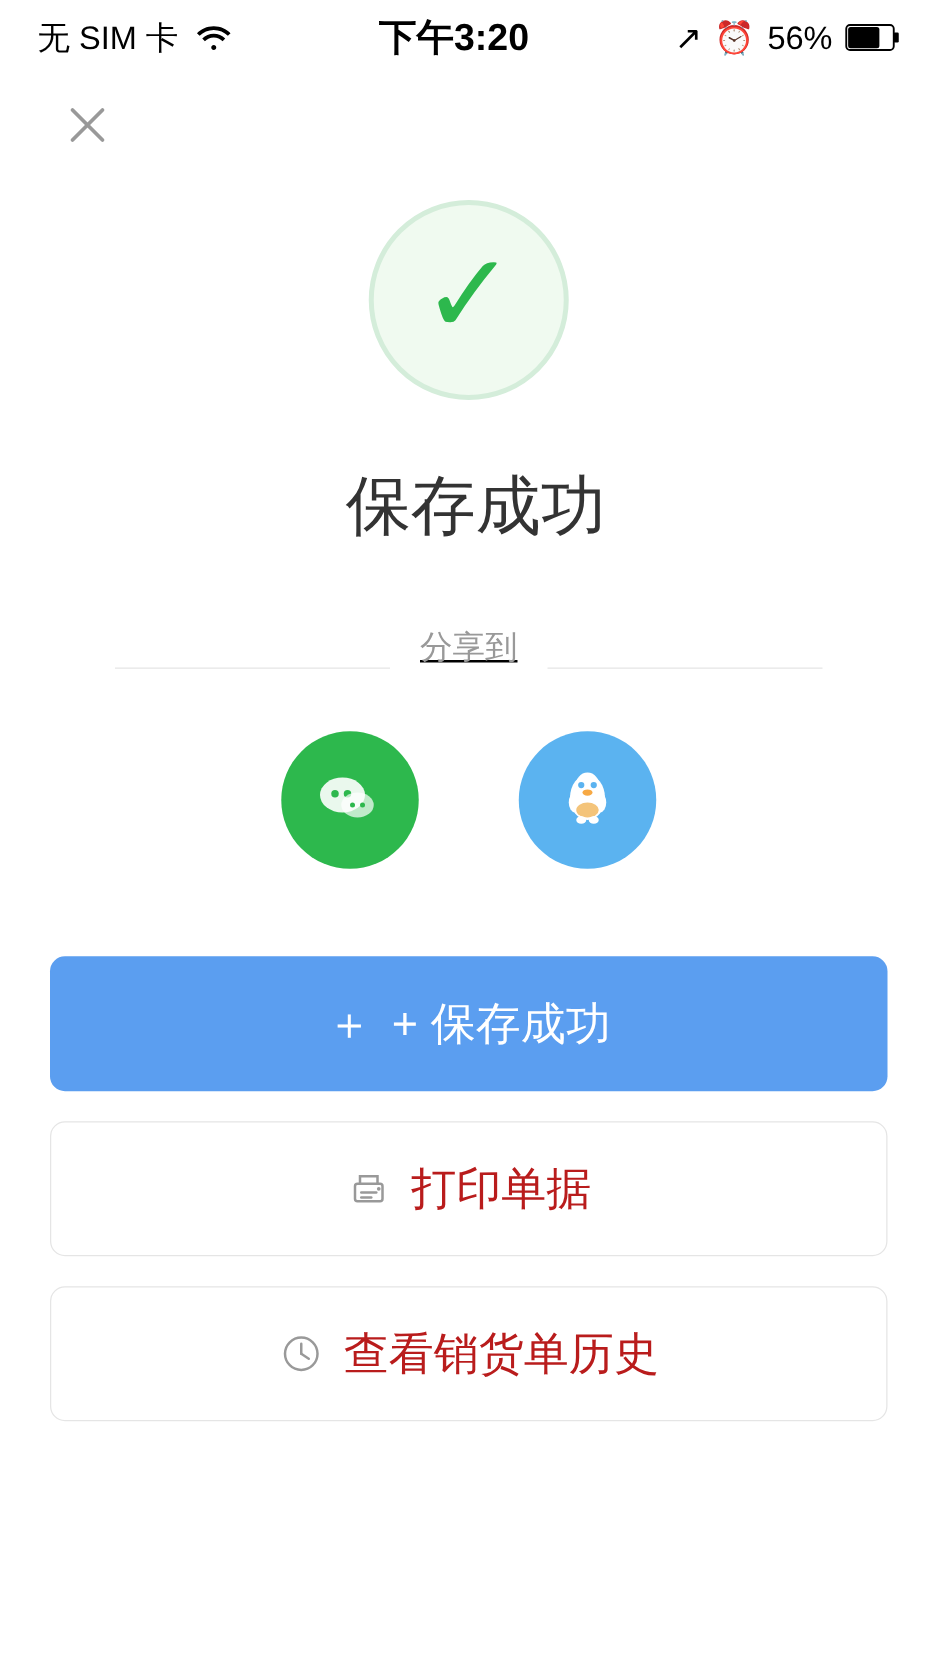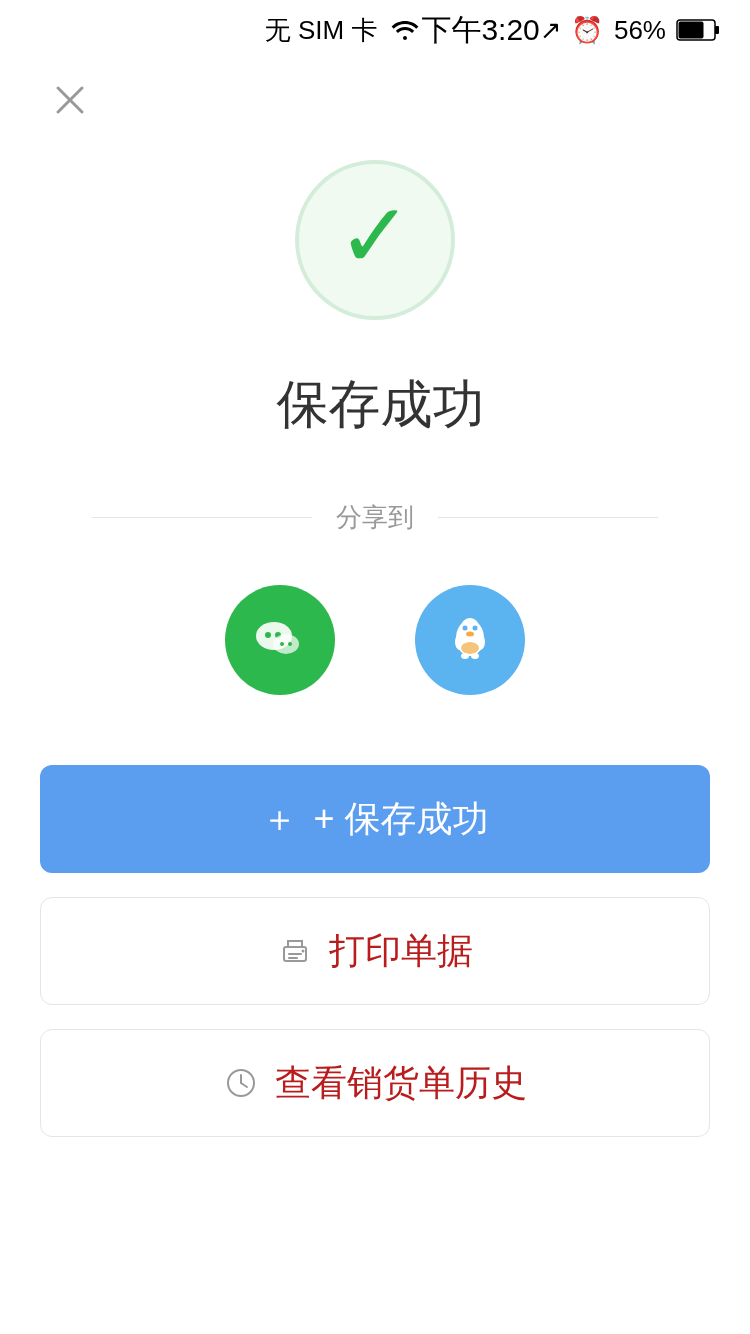--- a/index.html
+++ b/index.html
@@ -12,36 +12,36 @@
       font-family: -apple-system, 'PingFang SC', 'Helvetica Neue', sans-serif;
       position: relative;
     }
 
     
     .status-bar {
       width: 100%;
       height: 60px;
       display: flex;
       align-items: center;
-      justify-content: flex-end;
+      justify-content: space-between;
       padding: 2px 30px;
       background: #fff;
     }
 
     .status-left {
       display: flex;
       align-items: center;
       gap: 12px;
       font-size: 26px;
       color: #000;
     }
 
     .status-center {
       font-size: 30px;
-      font-weight: 400;
+      font-weight: 700;
       color: #000;
     }
 
     .status-right {
       display: flex;
       align-items: center;
       gap: 10px;
       font-size: 26px;
       color: #000;
     }
@@ -98,23 +98,24 @@
       color: #333;
       font-weight: 400;
       margin-bottom: 60px;
       margin-left: 11px;
     }
 
     
     .share-divider {
       width: 100%;
       display: flex;
-      align-items: center;
+      align-items: flex-end;
       padding: 0 92px;
       margin-bottom: 50px;
+      text-decoration: underline;
     }
 
     .divider-line {
       flex: 1;
       height: 1px;
       background: #e5e5e5;
     }
 
     .divider-label {
       font-size: 26px;

